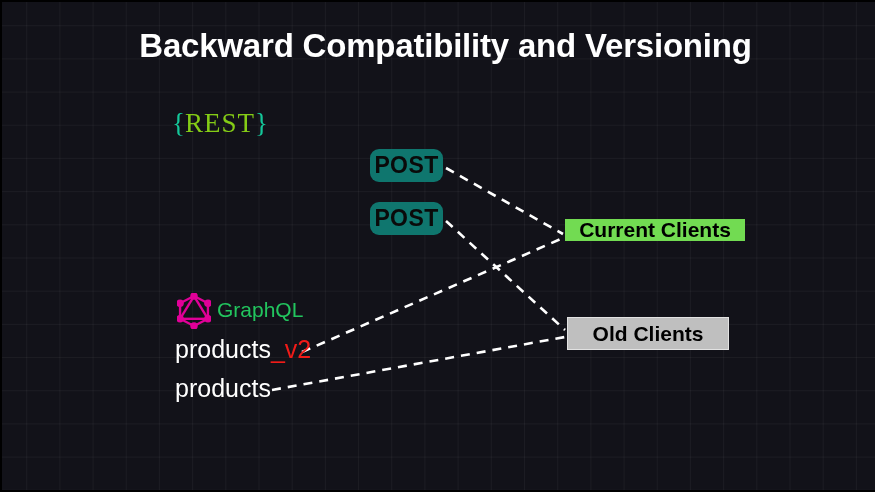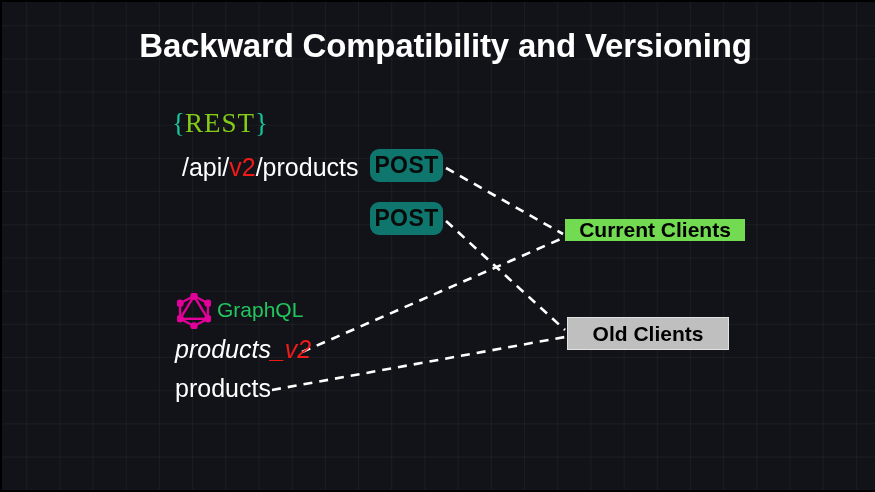--- a/index.html
+++ b/index.html
@@ -98,21 +98,21 @@
   }
   #gql-label {
     position: absolute;
     left: 217px;
     top: 299px;
     color: #22c55e;
     font-size: 21px;
     line-height: 1;
     white-space: nowrap;
   }
-  #gql-f-v2 { left: 175px; top: 337px; font-style: italic; }
+  #gql-f-v2 { left: 175px; top: 337px; }
   #gql-f-v1 { left: 175px; top: 376px; }
 
   
   .client-box {
     position: absolute;
     display: flex;
     align-items: center;
     justify-content: center;
     color: #000000;
     font-weight: bold;
@@ -158,21 +158,20 @@
       <line x1="446" y1="221" x2="565" y2="330"></line>
       <line x1="302" y1="352" x2="563" y2="238"></line>
       <line x1="272" y1="390" x2="565" y2="337"></line>
     </g>
   </svg>
 
   <div id="rest-logo">
     <span class="brace">{</span><span class="word">REST</span><span class="brace">}</span>
   </div>
 
-  <div class="endpoint" id="ep-v2"><span>/api/</span><span class="ver">v2</span><span>/products</span></div>
 
   <div class="post-badge" id="post-1">POST</div>
 
 
   <div class="post-badge" id="post-2">POST</div>
 
   <svg id="gql-logo-mark" viewBox="0 0 100 106">
     <g stroke="#E10098" stroke-width="7" fill="none">
       <line x1="50" y1="9" x2="91" y2="30"></line>
       <line x1="91" y1="30" x2="91" y2="76"></line>

